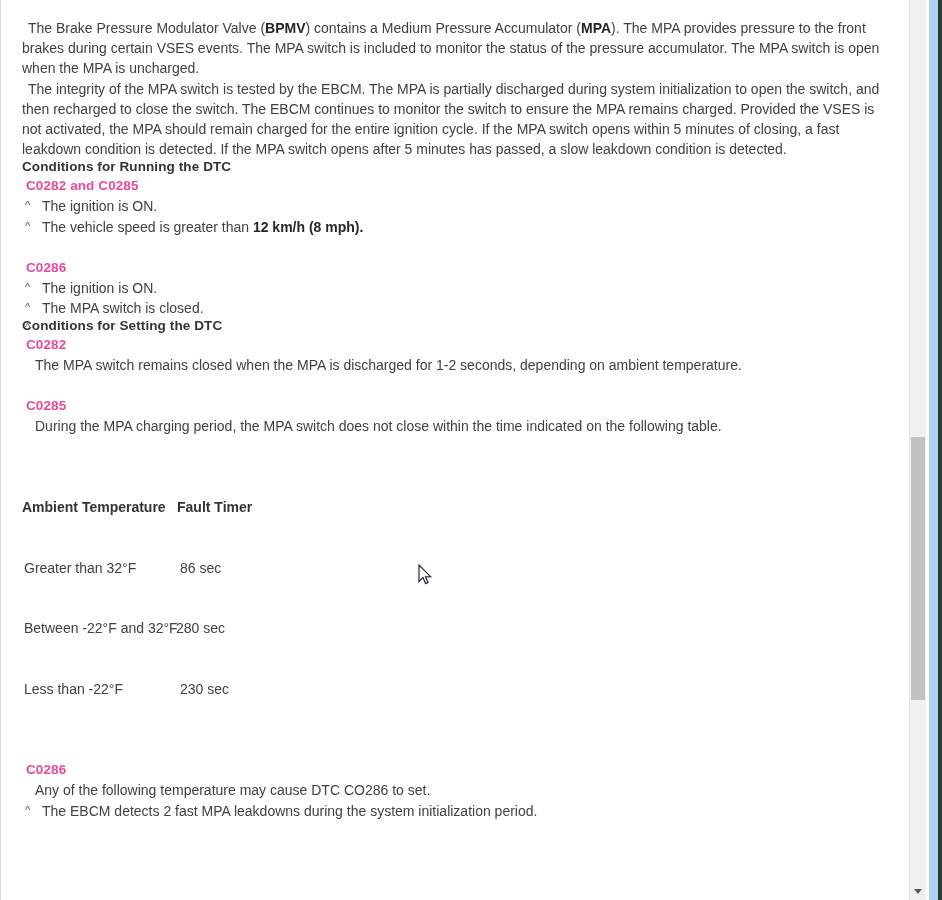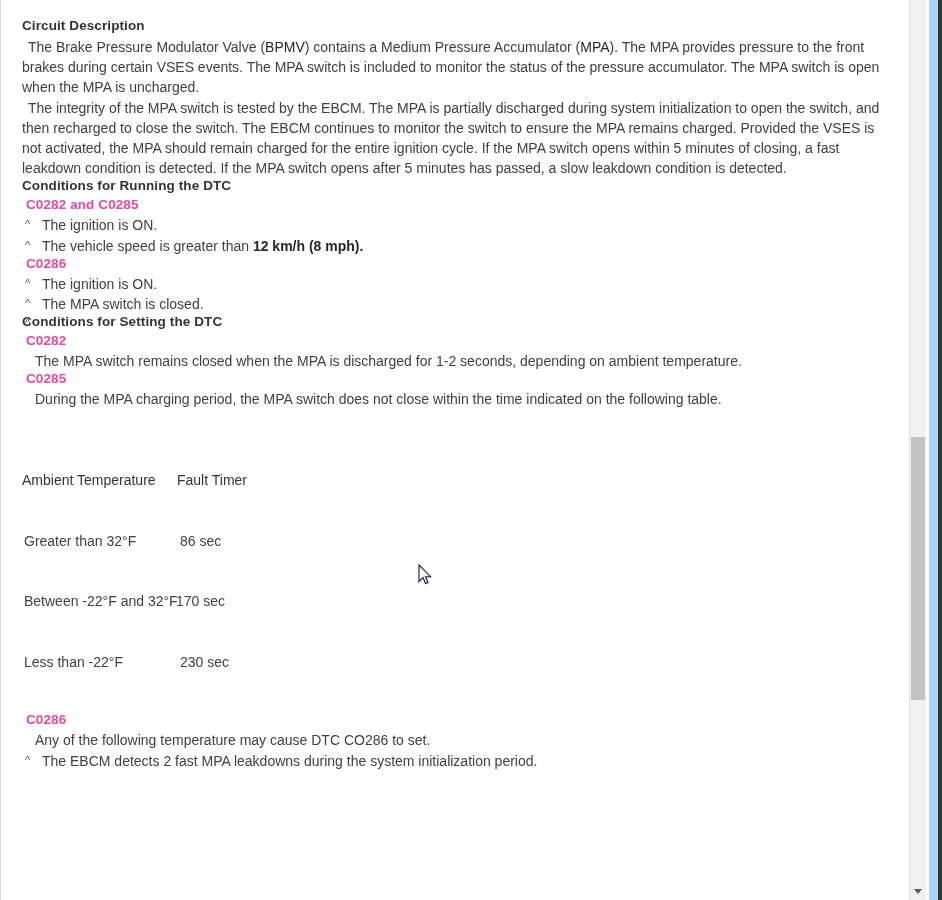--- a/index.html
+++ b/index.html
@@ -57,31 +57,31 @@
   }
   .sec-head.spaced { }
 
   .sub-head {
     font-size: 13.5px;
     font-weight: bold;
     color: #ec4899;
     margin: 0 0 3px 4px;
     letter-spacing: .1px;
   }
-  .sub-head.gap { }
+  .sub-head.gap { margin-top: 23px; }
 
   p.para {
     font-size: 14px;
     line-height: 20.2px;
     margin: 0;
     color: #404040;
     text-indent: 6px;
   }
   p.para.indent4 { margin-left: 13px; text-indent: 0; }
-  p.para b { font-weight: normal; color: #262626; }
+  p.para b { font-weight: bold; color: #262626; }
 
   ul.caret {
     list-style: none;
     margin: 0;
     padding: 0;
   }
   ul.caret li {
     position: relative;
     font-size: 14px;
     line-height: 20.2px;
@@ -102,21 +102,21 @@
   
   .txt-table {
     font-size: 14px;
     line-height: 20.2px;
     color: #404040;
     margin: 0;
     white-space: pre;
     font-family: "Liberation Sans", "DejaVu Sans", sans-serif;
   }
   .txt-table .thead {
-    font-weight: normal;
+    font-weight: bold;
     color: #333333;
   }
   .tt-row { display: block; }
   .tt-c1 { display: inline-block; }
   .tt-c2 { display: inline-block; }
 
   .blank { height: 20px; }
 
   
   #scrollbar {
@@ -195,21 +195,20 @@
 </style>
 </head>
 <body>
 
 <div id="app">
 
   <div id="left-rule"></div>
 
   <div id="doc">
 
-    <h2 class="sec-head">Circuit Description</h2>
 
     <p class="para">
       <span>The Brake Pressure Modulator Valve (</span><b>BPMV</b><span>) contains a Medium Pressure Accumulator (</span><b>MPA</b><span>). The MPA provides pressure to the front brakes during certain VSES events. The MPA switch is included to monitor the status of the pressure accumulator. The MPA switch is open when the MPA is uncharged.</span>
     </p>
 
     <p class="para">
       <span>The integrity of the MPA switch is tested by the EBCM. The MPA is partially discharged during system initialization to open the switch, and then recharged to close the switch. The EBCM continues to monitor the switch to ensure the MPA remains charged. Provided the VSES is not activated, the MPA should remain charged for the entire ignition cycle. If the MPA switch opens within 5 minutes of closing, a fast leakdown condition is detected. If the MPA switch opens after 5 minutes has passed, a slow leakdown condition is detected.</span>
     </p>
 
     <h2 class="sec-head spaced">Conditions for Running the DTC</h2>
@@ -249,21 +248,21 @@
     <p class="para indent4">The MPA switch remains closed when the MPA is discharged for 1-2 seconds, depending on ambient temperature.</p>
 
     <h3 class="sub-head gap">C0285</h3>
     <p class="para indent4">During the MPA charging period, the MPA switch does not close within the time indicated on the following table.</p>
 
     <div class="blank"></div>
 
     <div class="txt-table">
       <span class="tt-row thead"><span class="tt-c1" style="width:155px">Ambient Temperature</span><span class="tt-c2">Fault Timer</span></span>
       <span class="tt-row"><span class="tt-c1" style="width:156px;padding-left:2px">Greater than 32°F</span><span class="tt-c2">86 sec</span></span>
-      <span class="tt-row"><span class="tt-c1" style="width:152px;padding-left:2px">Between -22°F and 32°F</span><span class="tt-c2">170 sec</span></span>
+      <span class="tt-row"><span class="tt-c1" style="width:152px;padding-left:2px">Between -22°F and 32°F</span><span class="tt-c2">280 sec</span></span>
       <span class="tt-row"><span class="tt-c1" style="width:156px;padding-left:2px">Less than -22°F</span><span class="tt-c2">230 sec</span></span>
     </div>
 
     <h3 class="sub-head gap">C0286</h3>
     <p class="para indent4">Any of the following temperature may cause DTC CO286 to set.</p>
 
     <ul class="caret">
       <li>
         <span class="bullet">^</span>
         <span>The EBCM detects 2 fast MPA leakdowns during the system initialization period.</span>

